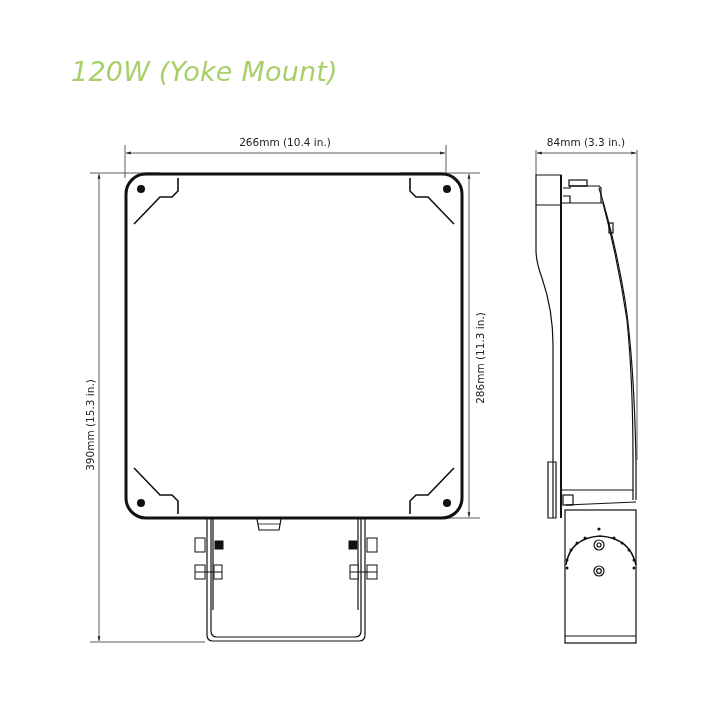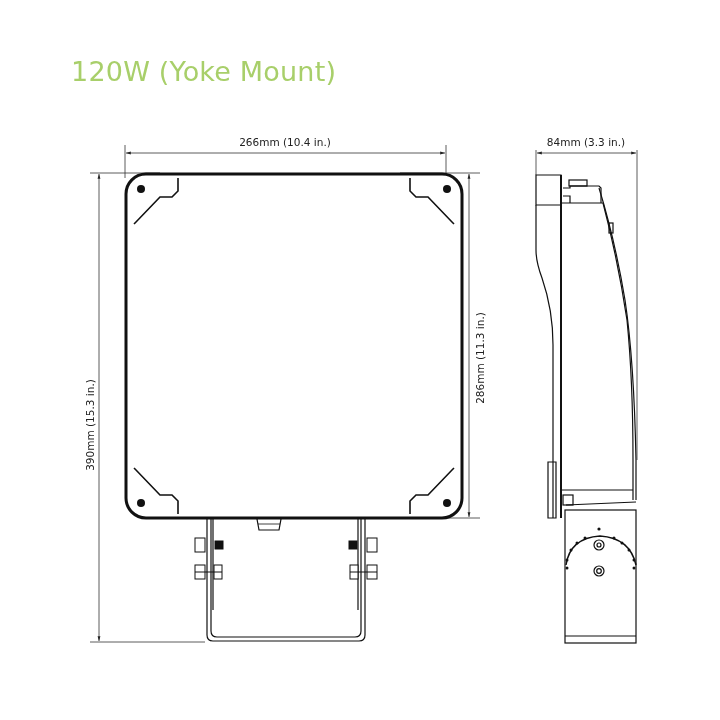--- a/index.html
+++ b/index.html
@@ -1,17 +1,17 @@
 <!DOCTYPE html>
 <html><head>
 <meta charset="utf-8">
 <style>
   html, body { margin: 0; padding: 0; background: #ffffff; }
   body { width: 720px; height: 720px; position: relative; overflow: hidden; font-family: "DejaVu Sans", sans-serif; }
-  .title { position: absolute; left: 71px; top: 56px; font-size: 27px; color: #a8cf6a; font-family: "DejaVu Sans", sans-serif; letter-spacing: 0.2px; font-weight: normal; }
+  .title { position: absolute; left: 71px; top: 56px; font-size: 27px; color: #a8cf6a; font-family: "DejaVu Sans", sans-serif; letter-spacing: 0.2px; font-weight: normal; font-style: italic; }
   svg { position: absolute; left: 0; top: 0; }
   .dim-text { font-family: "DejaVu Sans", sans-serif; font-size: 10.5px; fill: #222; }
 </style>
 </head>
 <body>
 
 <div class="title">120W (Yoke Mount)</div>
 
 <svg width="720" height="720" viewBox="0 0 720 720">
   <defs>

